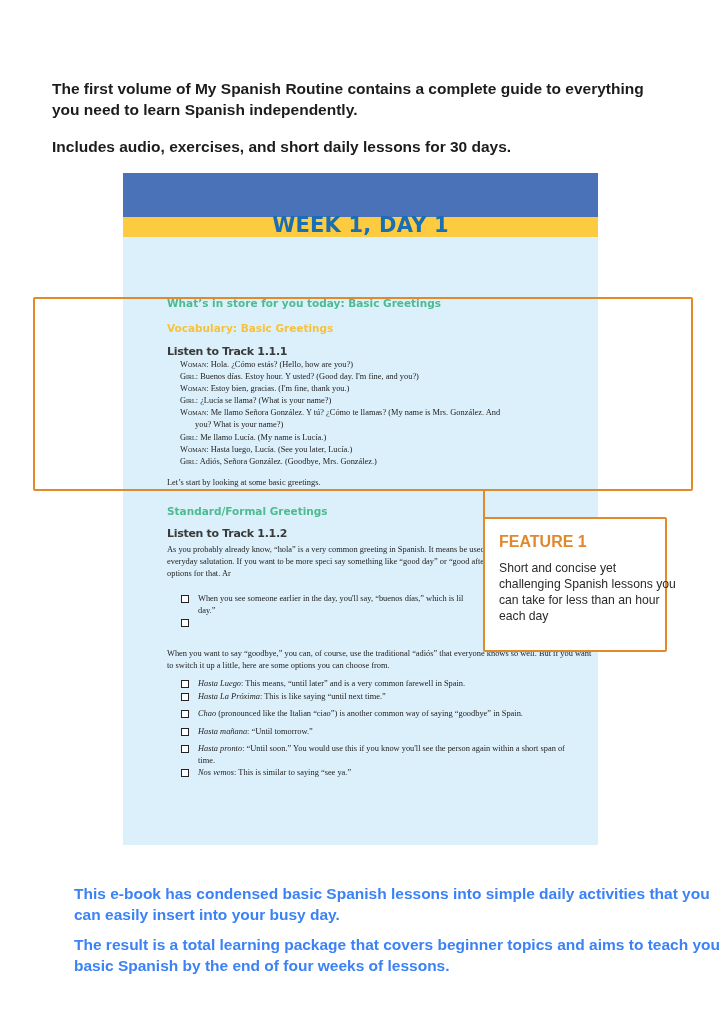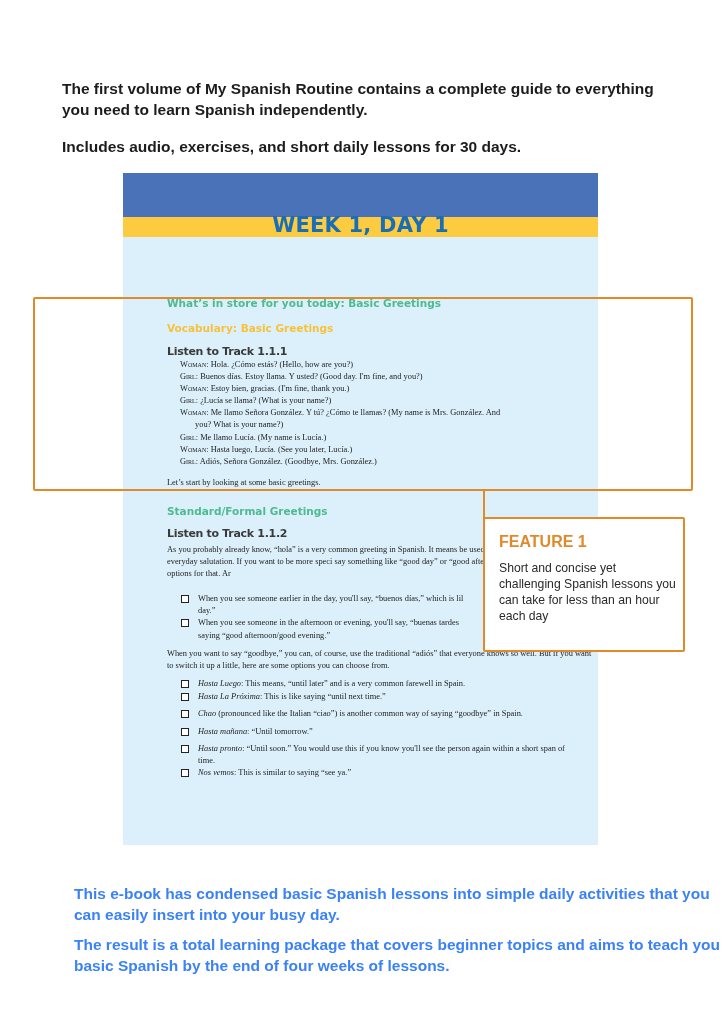--- a/index.html
+++ b/index.html
@@ -2,21 +2,21 @@
 <html><head>
 <meta charset="utf-8">
 <style>
   html, body { margin: 0; padding: 0; }
   body {
     width: 724px; height: 1024px; position: relative; overflow: hidden;
     background: #ffffff;
     font-family: "Liberation Sans", sans-serif;
     color: #1a1a1a;
   }
-  .intro { position: absolute; left: 62px; font-weight: bold; font-size: 15.5px; line-height: 21px; color: #1c1c1c; }
+  .intro { position: absolute; left: 52px; font-weight: bold; font-size: 15.5px; line-height: 21px; color: #1c1c1c; }
   #intro-1 { top: 78px; width: 600px; }
   #intro-2 { top: 136px; width: 600px; }
 
   .page {
     position: absolute; left: 123px; top: 173px; width: 475px; height: 672px;
     background: #dcf0fb;
   }
   .page-band-blue { position: absolute; left: 0; top: 0; width: 100%; height: 44px; background: #4a72b8; }
   .page-band-yellow { position: absolute; left: 0; top: 44px; width: 100%; height: 20px; background: #fdcb3f; }
   .page-title {
@@ -38,21 +38,21 @@
     position: absolute; left: 0; top: 2px; width: 6px; height: 6px; border: 1.3px solid #222; background: #fff;
   }
   .bullet i { font-style: italic; }
 
   .highlight-box {
     position: absolute; left: 33px; top: 297px; width: 660px; height: 194px;
     border: 2px solid #e08a2a; border-radius: 2px; box-sizing: border-box;
   }
   .connector { position: absolute; left: 483px; top: 491px; width: 2px; height: 28px; background: #e08a2a; }
   .feature-box {
-    position: absolute; left: 483px; top: 517px; width: 202px; height: 135px;
+    position: absolute; left: 483px; top: 517px; width: 184px; height: 135px;
     border: 2px solid #e08a2a; border-radius: 2px; box-sizing: border-box; background: #fff;
   }
   .feature-title { position: absolute; left: 14px; top: 14px; font-weight: bold; font-size: 16px; color: #e0892c; }
   .feature-text { position: absolute; left: 14px; top: 41px; width: 180px; font-size: 12.2px; line-height: 16px; color: #2a2a2a; }
 
   .outro { position: absolute; left: 74px; font-weight: bold; font-size: 15.5px; line-height: 20.5px; color: #3b82f6; width: 650px; }
   #outro-1 { top: 884px; }
   #outro-2 { top: 935px; }
 </style>
 </head>
@@ -65,39 +65,39 @@
   <div class="page-band-blue"></div>
   <div class="page-band-yellow"></div>
   <div class="page-title">WEEK 1, DAY 1</div>
 
   <div class="pg-h-green" style="top:124px">What’s in store for you today: Basic Greetings</div>
   <div class="pg-h-yellow" style="top:149px">Vocabulary: Basic Greetings</div>
   <div class="pg-h-track" style="top:172px">Listen to Track 1.1.1</div>
 
   <div class="dialog">
     <div class="line"><span class="speaker">Woman</span><span>: Hola. ¿Cómo estás? (Hello, how are you?)</span></div>
-    <div class="line"><span class="speaker">Girl</span><span>: Buenos días. Estoy llama. Y usted? (Good day. I'm fine, and you?)</span></div>
+    <div class="line"><span class="speaker">Girl</span><span>: Buenos días. Estoy hour. Y usted? (Good day. I'm fine, and you?)</span></div>
     <div class="line"><span class="speaker">Woman</span><span>: Estoy bien, gracias. (I'm fine, thank you.)</span></div>
     <div class="line"><span class="speaker">Girl</span><span>: ¿Lucía se llama? (What is your name?)</span></div>
     <div class="line"><span class="speaker">Woman</span><span>: Me llamo Señora González. Y tú? ¿Cómo te llamas? (My name is Mrs. González. And</span></div>
     <div class="line cont">you? What is your name?)</div>
     <div class="line"><span class="speaker">Girl</span><span>: Me llamo Lucía. (My name is Lucía.)</span></div>
     <div class="line"><span class="speaker">Woman</span><span>: Hasta luego, Lucía. (See you later, Lucía.)</span></div>
     <div class="line"><span class="speaker">Girl</span><span>: Adiós, Señora González. (Goodbye, Mrs. González.)</span></div>
   </div>
 
   <div class="serif-para" style="top:304px">Let’s start by looking at some basic greetings.</div>
 
   <div class="pg-h-green" style="top:332px">Standard/Formal Greetings</div>
   <div class="pg-h-track" style="top:354px">Listen to Track 1.1.2</div>
   <div class="serif-para" style="top:371px; width:420px">As you probably already know, “hola” is a very common greeting in Spanish. It means be used any time you would use this everyday salutation. If you want to be more speci say something like “good day” or “good afternoon,” you have some options for that. Ar</div>
 
   <div class="bullets" style="top:420px; width:300px">
     <div class="bullet"><span class="box"></span><span>When you see someone earlier in the day, you'll say, “buenos días,” which is lil day.”</span></div>
-    <div class="bullet"><span class="box"></span><span>When you see someone in the afternoon or evening, you'll say, “buenas tardes saying “good afternoon/good evening.”</span></div>
+    <div class="bullet"><span class="box"></span></div>
   </div>
 
   <div class="serif-para" style="top:475px; width:425px">When you want to say “goodbye,” you can, of course, use the traditional “adiós” that everyone knows so well. But if you want to switch it up a little, here are some options you can choose from.</div>
 
   <div class="bullets" style="top:505px">
     <div class="bullet" style="margin-bottom:1px"><span class="box"></span><i>Hasta Luego</i><span>: This means, “until later” and is a very common farewell in Spain.</span></div>
     <div class="bullet" style="margin-bottom:5px"><span class="box"></span><i>Hasta La Próxima</i><span>: This is like saying “until next time.”</span></div>
     <div class="bullet" style="margin-bottom:5px"><span class="box"></span><i>Chao</i><span> (pronounced like the Italian “ciao”) is another common way of saying “goodbye” in Spain.</span></div>
     <div class="bullet" style="margin-bottom:5px"><span class="box"></span><i>Hasta mañana</i><span>: “Until tomorrow.”</span></div>
     <div class="bullet" style=""><span class="box"></span><i>Hasta pronto</i><span>: “Until soon.” You would use this if you know you'll see the person again within a short span of time.</span></div>

